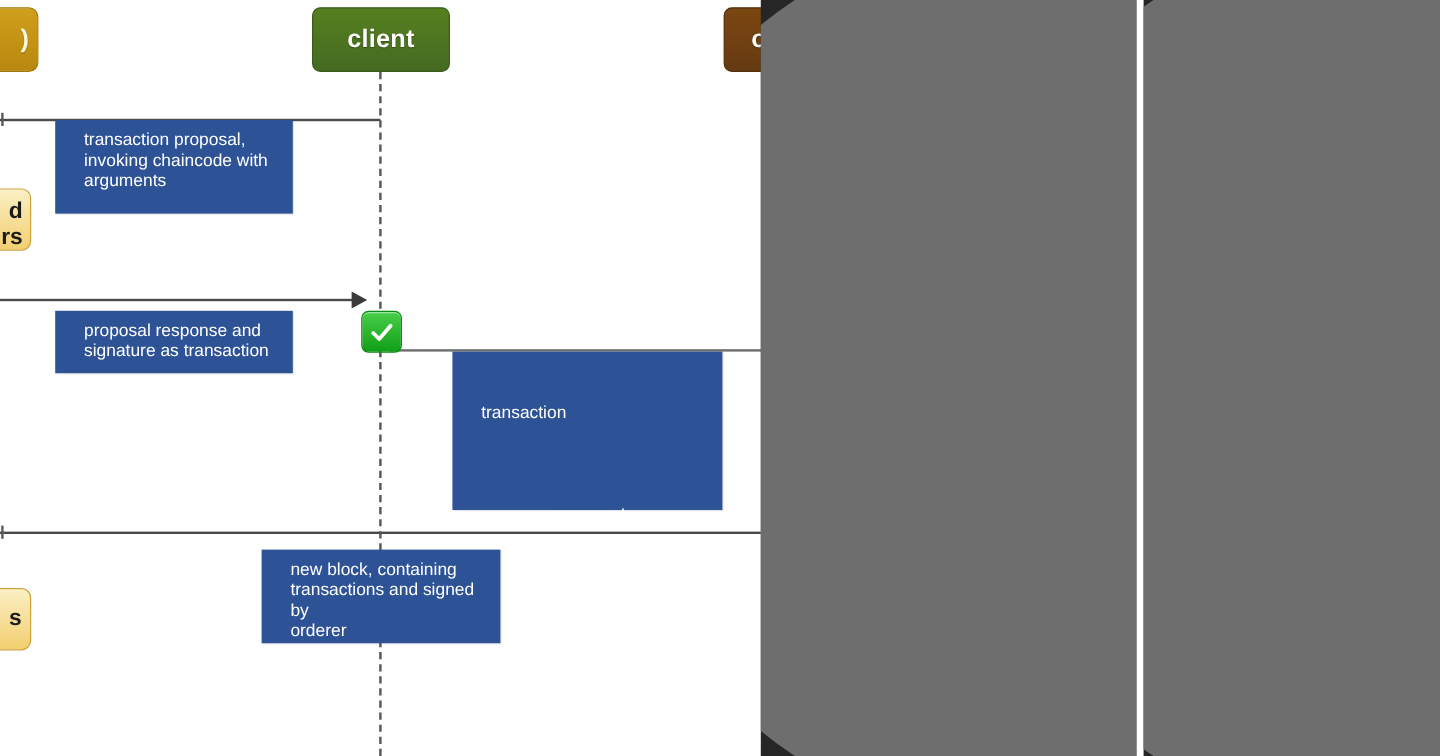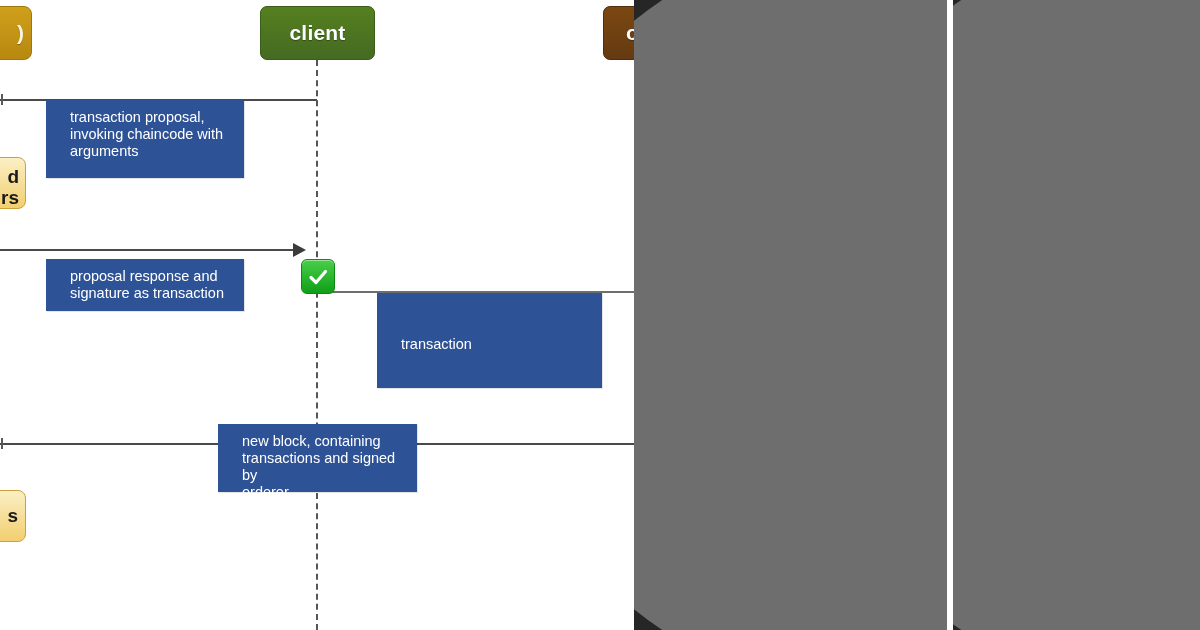--- a/index.html
+++ b/index.html
@@ -245,31 +245,31 @@
       <span>s</span>
     </div>
 
     <div class="note shadow" style="left:46px; top:100px; width:198px; height:78px;">transaction proposal,
 invoking chaincode with
 arguments</div>
 
     <div class="note shadow" style="left:46px; top:259px; width:198px; height:52px;">proposal response and
 signature as transaction</div>
 
-    <div class="note shadow" style="left:377px; top:293px; width:225px; height:95px;">
+    <div class="note shadow" style="left:377px; top:293px; width:225px; height:132px;">
       <div>transaction</div>
       <ul>
         <li>proposal</li>
         <li>proposal response</li>
         <li>endorsements
 (signatures)</li>
       </ul>
     </div>
 
-    <div class="note shadow" style="left:218px; top:424px; width:199px; height:68px;">new block, containing
+    <div class="note shadow" style="left:218px; top:458px; width:199px; height:78px;">new block, containing
 transactions and signed by
 orderer</div>
 
     <div class="check-badge">
       <svg width="22" height="22" viewBox="0 0 22 22" aria-hidden="true">
         <path d="M4 11.5 L9 16.5 L18.5 5.5" fill="none" stroke="#ffffff" stroke-width="3.2" stroke-linecap="round" stroke-linejoin="round"></path>
       </svg>
     </div>
 
   </div>

